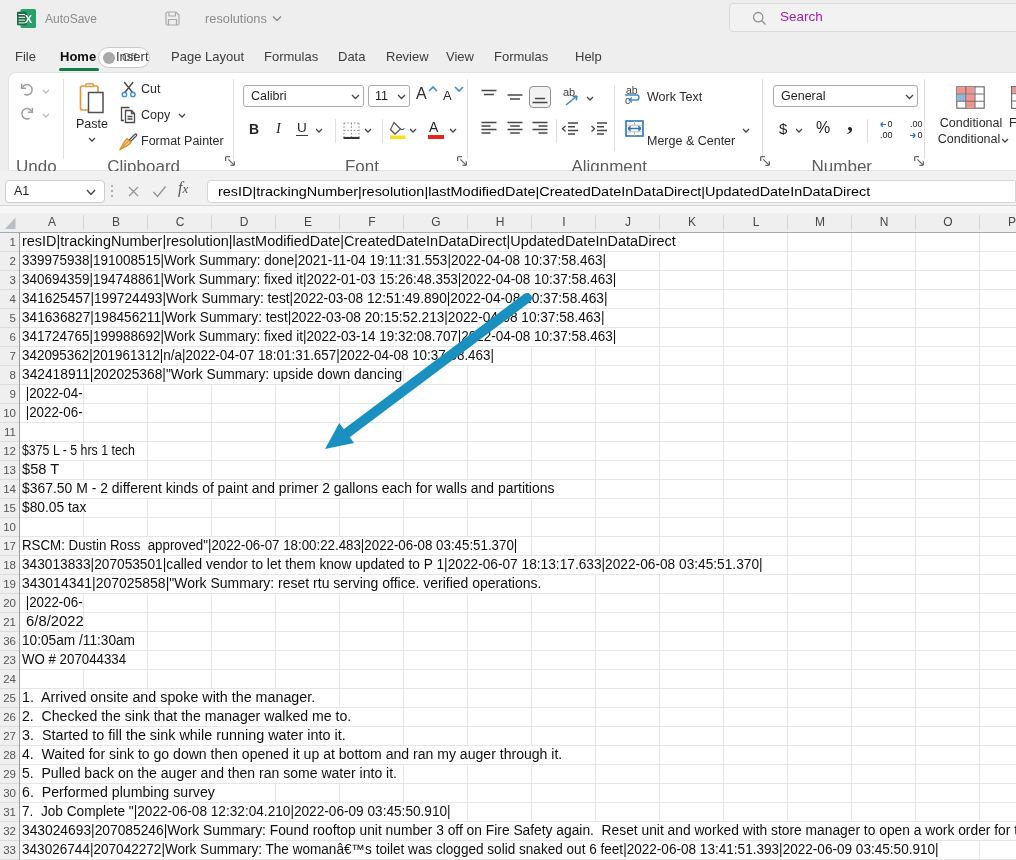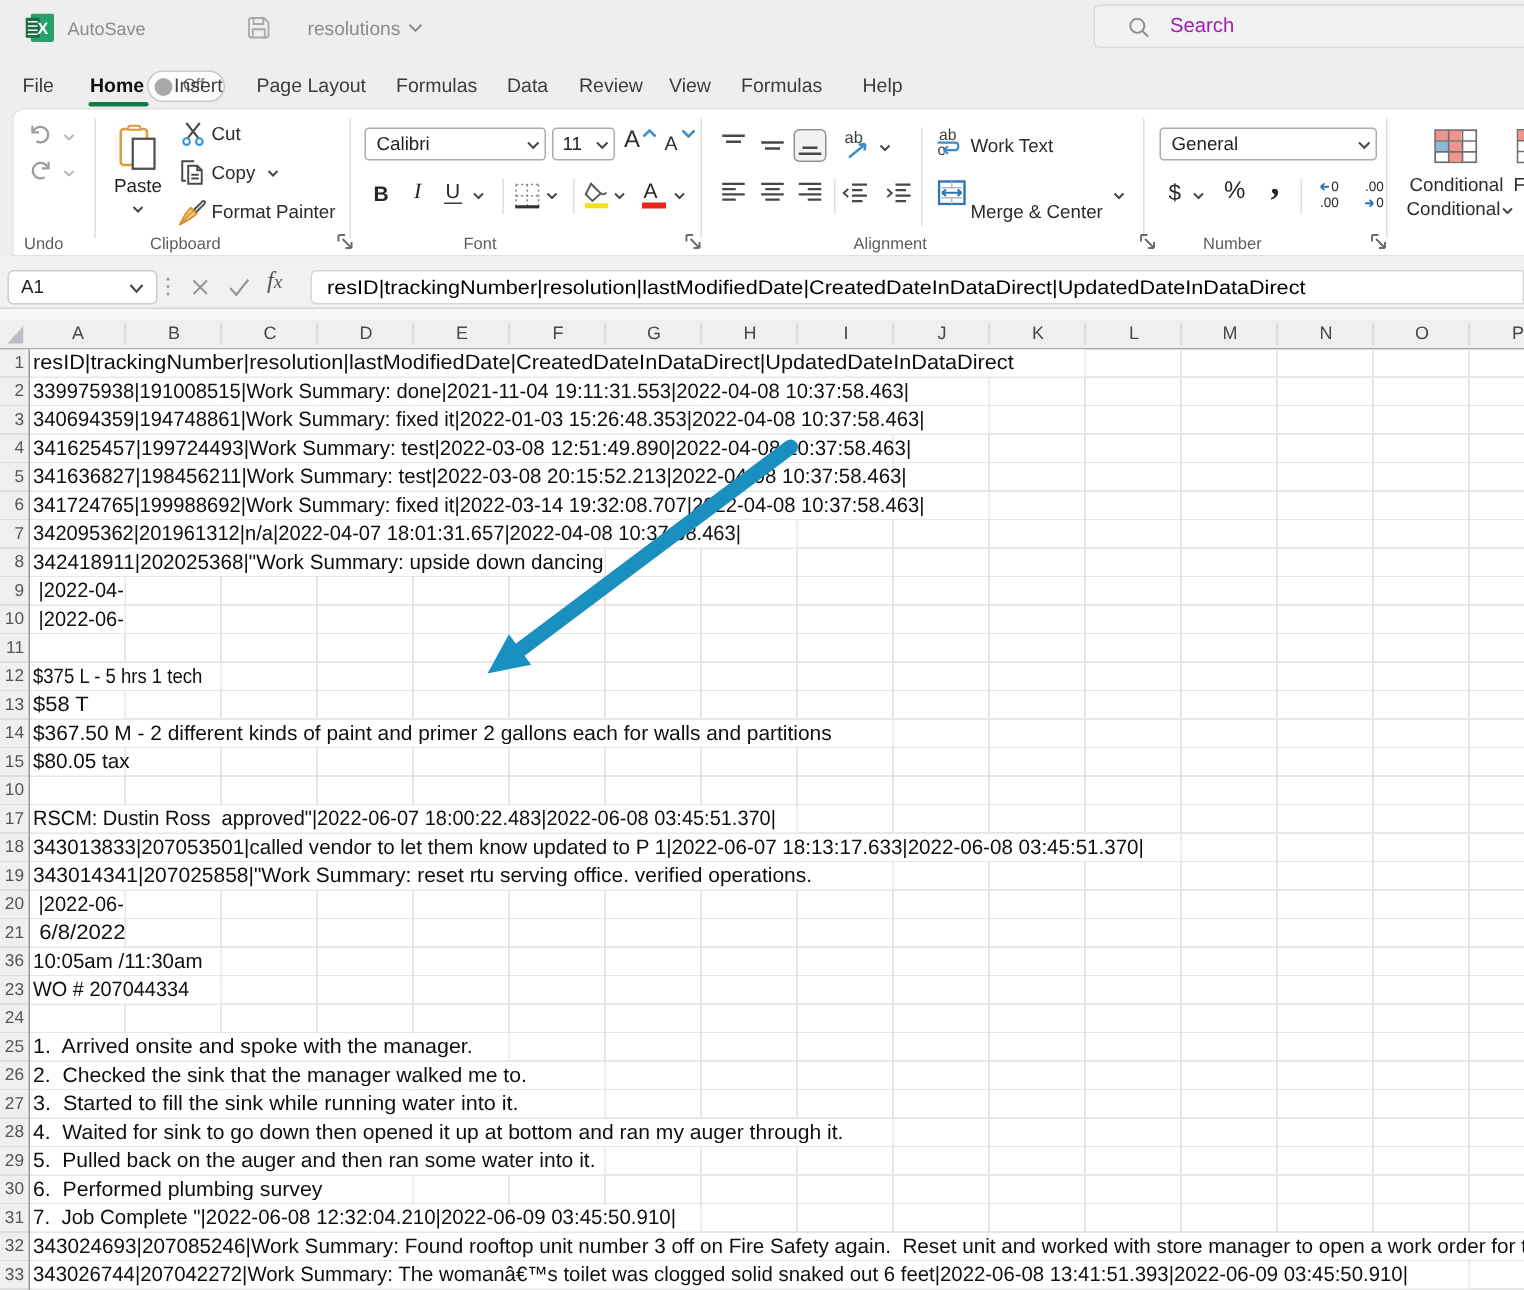--- a/index.html
+++ b/index.html
@@ -12,21 +12,21 @@
   .tbtxt { position:absolute; color:#8b8b8b; font-size:12px; line-height:20px; top:9px; }
   #toggle { position:absolute; left:98px; top:7px; width:52px; height:21px; background:#fdfdfd; border:1px solid #c9c9c9; border-radius:11px;margin-top:40px; }
   #knob { position:absolute; left:4px; top:3.5px; width:12px; height:12px; border-radius:50%; background:#a9a9a9; }
   #searchbox { position:absolute; left:729px; top:3px; width:300px; height:29px; background:#f2f2f2; border:1px solid #dadada; border-radius:4px; }
   
   #tabs { position:absolute; left:0; top:40px; width:1016px; height:32px; }
   .tab { position:absolute; top:9px; font-size:13px; color:#3c3c3c; }
   
   #ribbon { position:absolute; left:8px; top:72px; width:1016px; height:99px; background:#ffffff; border:1px solid #e2e2e2; border-radius:8px 0 0 0; }
   .gsep { position:absolute; top:6px; width:1px; height:80px; background:#e0e0e0; }
-  .glabel { position:absolute; top:84px; font-size:11px; color:#5d5d5d; text-align:left; }
+  .glabel { position:absolute; top:84px; font-size:17px; color:#5d5d5d; text-align:right; }
   .launcher { position:absolute; top:82px; width:12px; height:12px; color:#6a6a6a; }
   .rtxt { position:absolute; font-size:12.5px; color:#2b2b2b; }
   .combo { position:absolute; background:#fff; border:1px solid #ababab; border-radius:3px; height:22px; font-size:12.5px; color:#1f1f1f; }
   .chev { position:absolute; }
   
   #fbar { position:absolute; left:0; top:171px; width:1016px; height:35px; background:#f1f1f1; border-bottom:1px solid #d6d6d6; }
   #namebox { position:absolute; left:5px; top:9px; width:100px; height:23px; background:#fff; border:1px solid #cdcdcd; border-radius:4px; font-size:12.5px; color:#1f1f1f; }
   #ffield { position:absolute; left:207px; top:9px; width:809px; height:23px; background:#fff; border:1px solid #d6d6d6; border-radius:4px 0 0 4px; font-size:13.1px; color:#000; line-height:21px; white-space:pre; overflow:hidden; }
   
   #sheet { position:absolute; left:0; top:206px; width:1016px; height:654px; background:#fff; }

